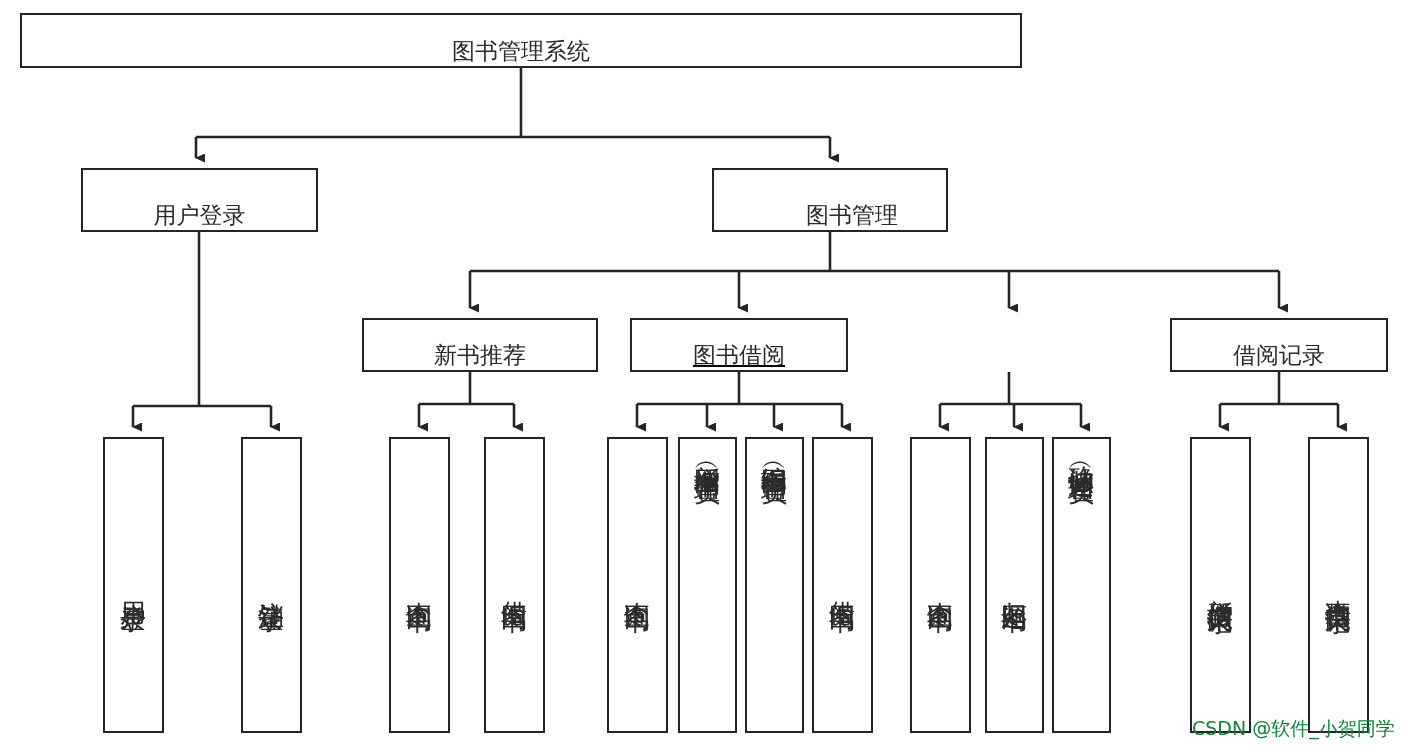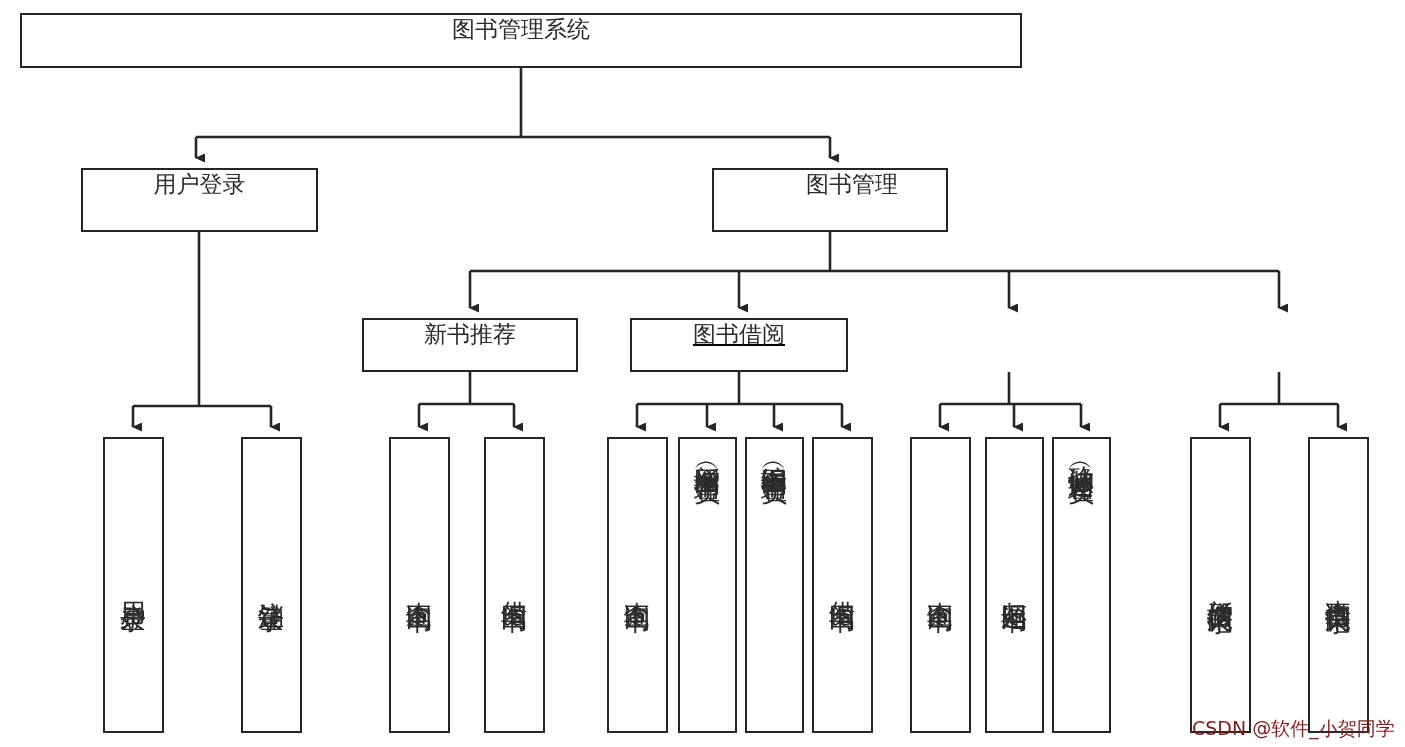--- a/index.html
+++ b/index.html
@@ -24,21 +24,21 @@
     top: 0;
     width: 1405px;
     height: 747px;
   }
   .node {
     position: absolute;
     box-sizing: border-box;
     background: #ffffff;
     border: 2px solid #252525;
     display: flex;
-    align-items: flex-start;
+    align-items: flex-end;
     justify-content: center;
     z-index: 2;
   }
   .node-label {
     color: #2b2b2b;
     line-height: 1.28;
     text-align: center;
     white-space: pre;
   }
   .node-h .node-label {
@@ -55,21 +55,21 @@
     letter-spacing: 2px;
     line-height: 1;
     white-space: nowrap;
   }
   .node-v.center-v {
     align-items: center;
     padding-top: 0;
   }
   .watermark {
     position: absolute;
-    color: #7f1d1d;
+    color: #15803d;
     font-size: 19px;
     white-space: nowrap;
     z-index: 3;
     font-family: "DejaVu Sans", "Liberation Sans", sans-serif;
   }
 </style>
 </head>
 <body>
 
 <div id="canvas">
@@ -130,25 +130,28 @@
     <span class="node-label">图书管理系统</span>
   </div>
 
   <div class="node node-h" id="node-l2-0" style="left: 81px; top: 168px; width: 237px; height: 64px;">
     <span class="node-label">用户登录</span>
   </div>
   <div class="node node-h" id="node-l2-1" style="left: 712px; top: 168px; width: 236px; height: 64px; padding-left: 44px;">
     <span class="node-label">图书管理</span>
   </div>
 
-  <div class="node node-h" id="node-l3-0" style="left: 362px; top: 318px; width: 216px; height: 54px;">
+  <div class="node node-h" id="node-l3-0" style="left: 362px; top: 318px; width: 236px; height: 54px;">
     <span class="node-label">新书推荐</span>
   </div>
   <div class="node node-h" id="node-l3-1" style="left: 630px; top: 318px; width: 218px; height: 54px; text-decoration: underline;">
     <span class="node-label">图书借阅</span>
+  </div>
+  <div class="node node-h" id="node-l3-3" style="left: 1170px; top: 318px; width: 218px; height: 54px;">
+    <span class="node-label">借阅记录</span>
   </div>
 
   <div class="node node-v center-v" id="node-leaf-0" style="left: 103px; top: 437px; width: 61px; height: 296px;">
     <span class="node-label">用户登录</span>
   </div>
   <div class="node node-v center-v" id="node-leaf-1" style="left: 241px; top: 437px; width: 61px; height: 296px;">
     <span class="node-label">注销登录</span>
   </div>
   <div class="node node-v center-v" id="node-leaf-2" style="left: 389px; top: 437px; width: 61px; height: 296px;">
     <span class="node-label">查询图书</span>

